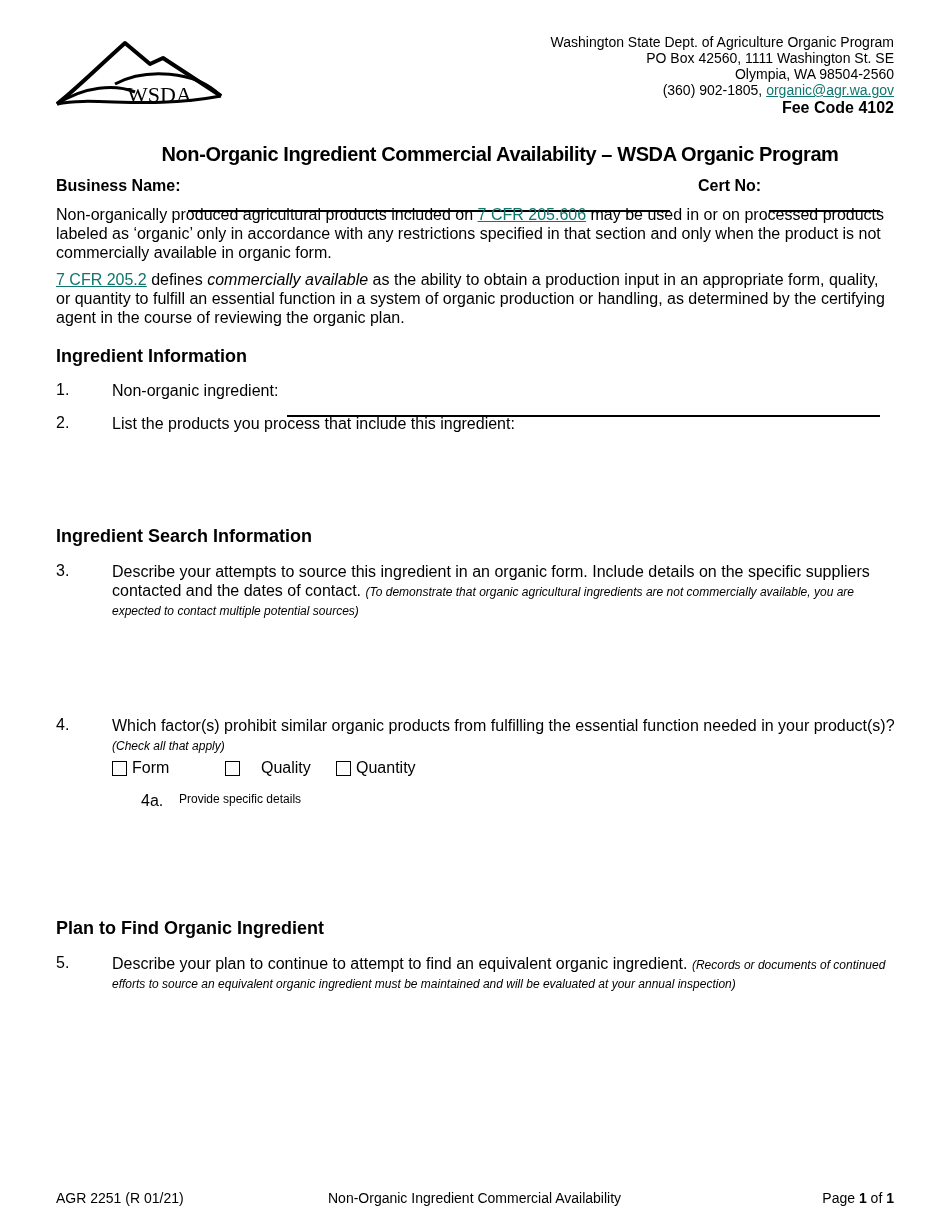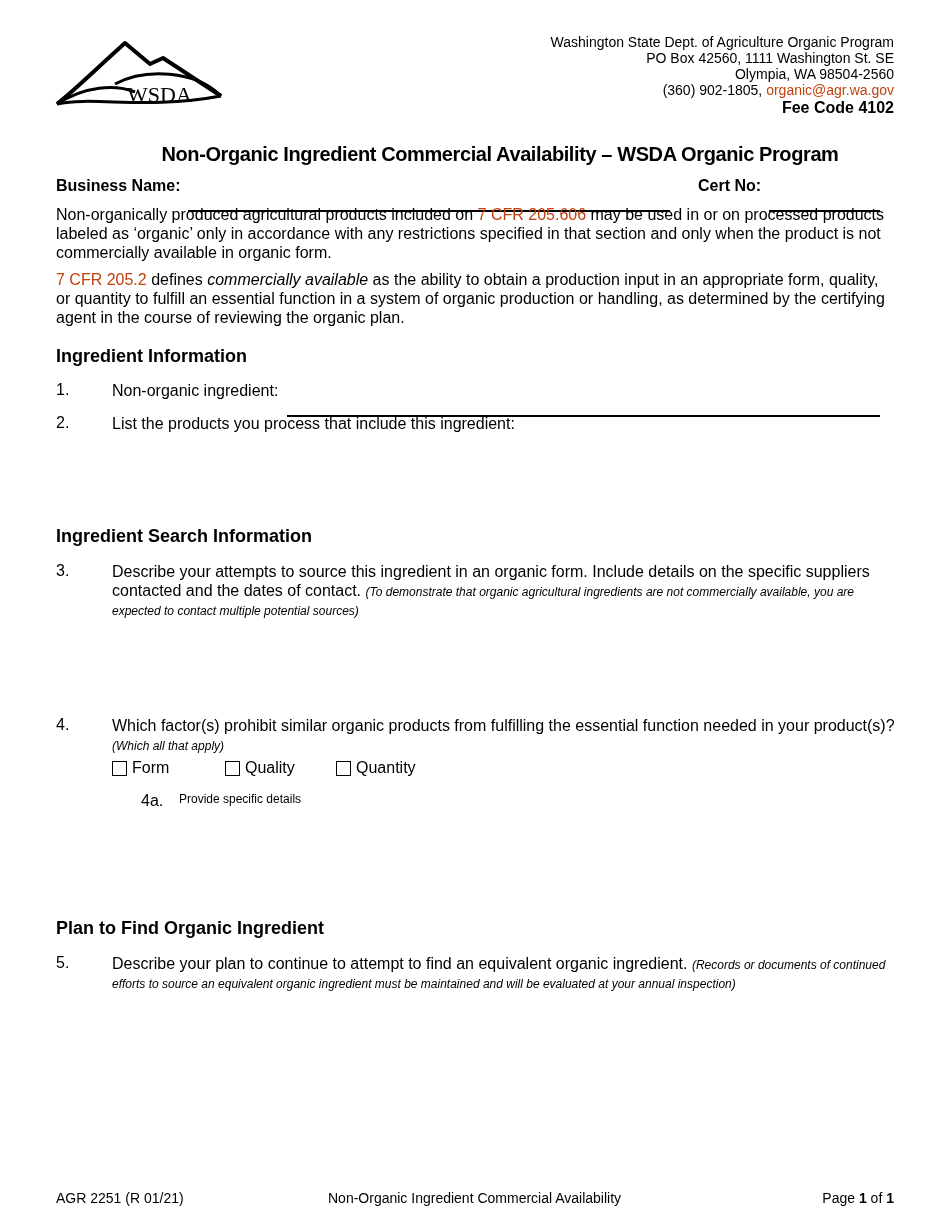--- a/index.html
+++ b/index.html
@@ -1,21 +1,21 @@
 <!DOCTYPE html>
 <html><head>
   <meta charset="utf-8">
   <style>
     html, body { margin: 0; padding: 0; background: #ffffff; }
     body {
       width: 950px; height: 1230px; position: relative; overflow: hidden;
       font-family: "Liberation Sans", sans-serif; color: #000;
     }
     .abs { position: absolute; }
-    a, .link { color: #c2410c; }
+    a, .link { color: #0f766e; text-decoration: underline; }
 
     .logo { left: 55px; top: 40px; width: 168px; height: 70px; }
 
     .addr { right: 56px; top: 34px; text-align: right; font-size: 14px; line-height: 16px; }
     .addr .fee { font-weight: bold; font-size: 16px; line-height: 19px; }
 
     .title { left: 0; width: 950px; top: 143px; text-align: center; font-weight: bold; font-size: 20px; letter-spacing: -0.4px; padding-left: 25px; }
 
     .bizrow { left: 56px; top: 177px; font-size: 16px; font-weight: bold; }
     .bizline { left: 188px; top: 192px; width: 482px; border-bottom: 2px solid #000; }
@@ -91,29 +91,29 @@
 <div class="abs h2" style="top:526px;">Ingredient Search Information</div>
 
 <div class="abs num" style="top:562px;">3.</div>
 <div class="abs qtext" style="top:562px;">
   <span>Describe your attempts to source this ingredient in an organic form. Include details on the specific suppliers contacted and the dates of contact. </span><span class="note">(To demonstrate that organic agricultural ingredients are not commercially available, you are expected to contact multiple potential sources)</span>
 </div>
 <div class="abs" style="left:112px; top:618px; width:770px; height:90px;"></div>
 
 <div class="abs num" style="top:716px;">4.</div>
 <div class="abs qtext" style="top:716px;">
-  <span>Which factor(s) prohibit similar organic products from fulfilling the essential function needed in your product(s)? </span><span class="note">(Which all that apply)</span>
+  <span>Which factor(s) prohibit similar organic products from fulfilling the essential function needed in your product(s)? </span><span class="note">(Check all that apply)</span>
 </div>
 
 <div class="abs cbrow">
   <label class="cb" style="width:113px;">
     <span class="box"></span>
     <span>Form</span>
   </label>
-  <label class="cb" style="width:111px;">
+  <label class="cb" style="width:111px;gap:16px;">
     <span class="box"></span>
     <span>Quality</span>
   </label>
   <label class="cb">
     <span class="box"></span>
     <span>Quantity</span>
   </label>
 </div>
 
 <div class="abs" style="left:141px; top:792px; font-size:16px;">4a.</div>

